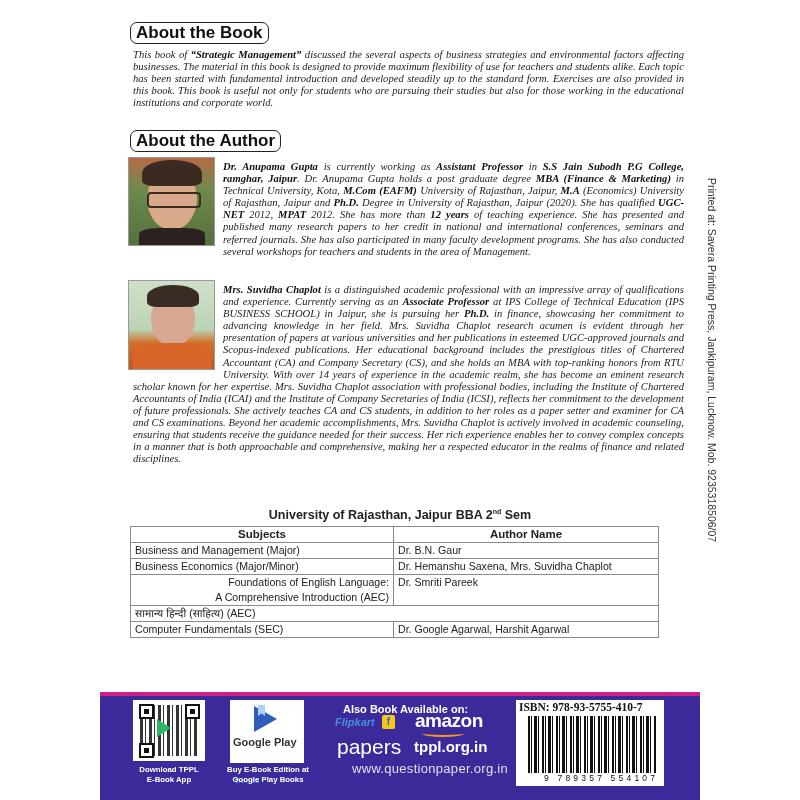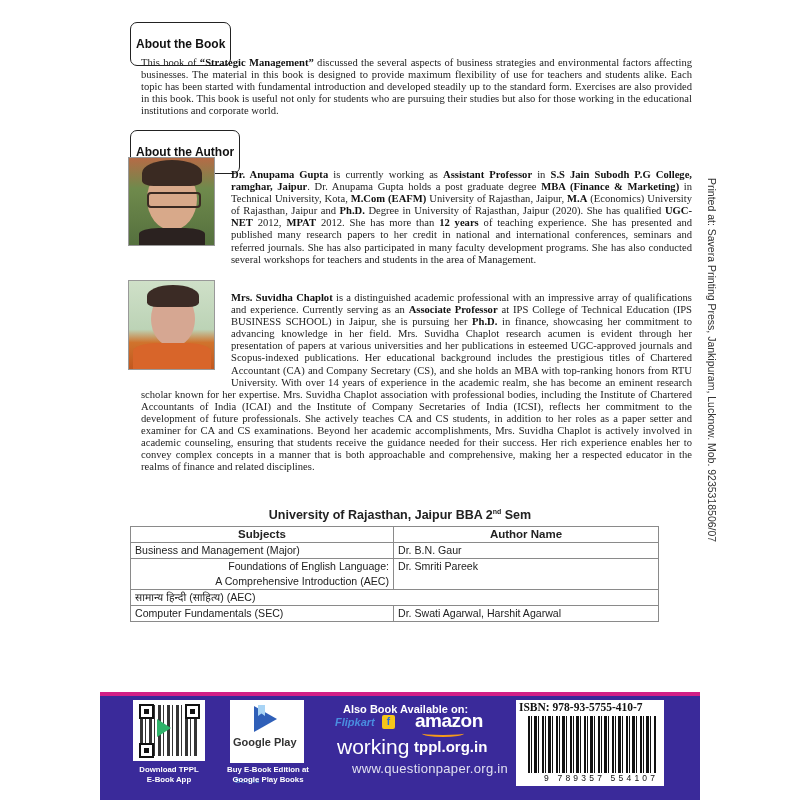--- a/index.html
+++ b/index.html
@@ -1,19 +1,19 @@
 <!DOCTYPE html>
 <html><head>
 <meta charset="utf-8">
 <style>
   html, body { margin:0; padding:0; background:#ffffff; }
   body { width:800px; height:800px; position:relative; overflow:hidden; font-family:"Liberation Serif", serif; color:#1a1a1a; }
   .page { position:absolute; left:100px; top:0; width:600px; height:800px; background:#ffffff; }
-  .heading-box { position:absolute; left:30px; display:inline-block; border:1.5px solid #222; border-radius:7px; padding:12px 5px; font-family:"Liberation Sans", sans-serif; font-weight:bold; font-size:12px; line-height:18px; color:#111; }
-  .para { position:absolute; left:29px; width:551px; font-size:10.6px; line-height:12.1px; text-align:justify; color:#222; margin:12px; }
+  .heading-box { position:absolute; left:30px; display:inline-block; border:1.5px solid #222; border-radius:7px; padding:1px 5px; font-family:"Liberation Sans", sans-serif; font-weight:bold; font-size:17px; line-height:18px; color:#111; }
+  .para { position:absolute; left:29px; width:551px; font-size:10.6px; line-height:12.1px; text-align:justify; color:#222; margin:4px;font-style:italic; }
   .para b { font-weight:bold; color:#111; }
   .photo { position:absolute; left:28px; width:85px; border:1px solid #999; overflow:hidden; }
   .photo1 { top:157px; height:87px; background:linear-gradient(180deg,#b56b46 0%,#6f8a4c 35%,#55703e 100%); }
   .photo2 { top:280px; height:88px; background:linear-gradient(180deg,#cfe0c8 0%,#bcd3b6 55%,#d0732d 70%,#c2571e 100%); }
   .face { position:absolute; border-radius:50%; }
   .text-wrap { position:absolute; }
   .vertical-imprint { position:absolute; left:604px; top:178px; width:20px; height:420px; }
   .vertical-imprint span { position:absolute; left:0; top:0; transform-origin:0 0; transform:translate(14px,0) rotate(90deg); white-space:nowrap; font-family:"Liberation Sans", sans-serif; font-size:10.5px; color:#333; }
   .tbl-title { position:absolute; left:30px; width:540px; top:508px; text-align:center; font-family:"Liberation Sans", sans-serif; font-weight:bold; font-size:12.5px; color:#222; }
   .tbl-title sup { font-size:7px; }
@@ -98,32 +98,36 @@
     <tbody>
         <tr>
       <th>Subjects</th>
       <th>Author Name</th>
     </tr>
     <tr>
       <td class="c1">Business and Management (Major)</td>
       <td>Dr. B.N. Gaur</td>
     </tr>
     <tr>
+      <td class="c1">Business Economics (Major/Minor)</td>
+      <td>Dr. Hemanshu Saxena, Mrs. Suvidha Chaplot</td>
+    </tr>
+    <tr>
       <td class="c1" style="height:30px;text-align:right;">
             <div>Foundations of English Language:</div>
             <div>A Comprehensive Introduction (AEC)</div>
           </td>
       <td>Dr. Smriti Pareek</td>
     </tr>
     <tr>
       <td colspan="2">सामान्य हिन्दी (साहित्य) (AEC)</td>
     </tr>
     <tr>
       <td class="c1">Computer Fundamentals (SEC)</td>
-      <td>Dr. Swati Agarwal, Harshit Agarwal</td>
+      <td>Dr. Google Agarwal, Harshit Agarwal</td>
     </tr>
   </tbody>
     </table>
 
   <div class="band">
     <div class="band-stripe"></div>
 
     <div class="qr">
       <div class="qr-inner"></div>
       <div class="qr-finder" style="left:6px;top:4px;"></div>
@@ -147,21 +151,21 @@
     <div class="band-caption" style="left:118px;width:100px;">
       <div>Buy E-Book Edition at</div>
       <div>Google Play Books</div>
     </div>
 
     <div class="avail-title">Also Book Available on:</div>
     <div class="flipkart">Flipkart</div>
     <div class="flip-bag">f</div>
     <div class="amazon">amazon</div>
     <div class="amazon-smile"></div>
-    <div class="kindle">working</div>
+    <div class="kindle">papers</div>
     <div class="tppl">tppl.org.in</div>
     <div class="qp-url">www.questionpaper.org.in</div>
 
     <div class="isbn-box">
       <div class="isbn-label">ISBN: 978-93-5755-410-7</div>
       <div class="barcode"></div>
       <div class="barcode-digits">9 789357 554107</div>
     </div>
   </div>
 </div>

